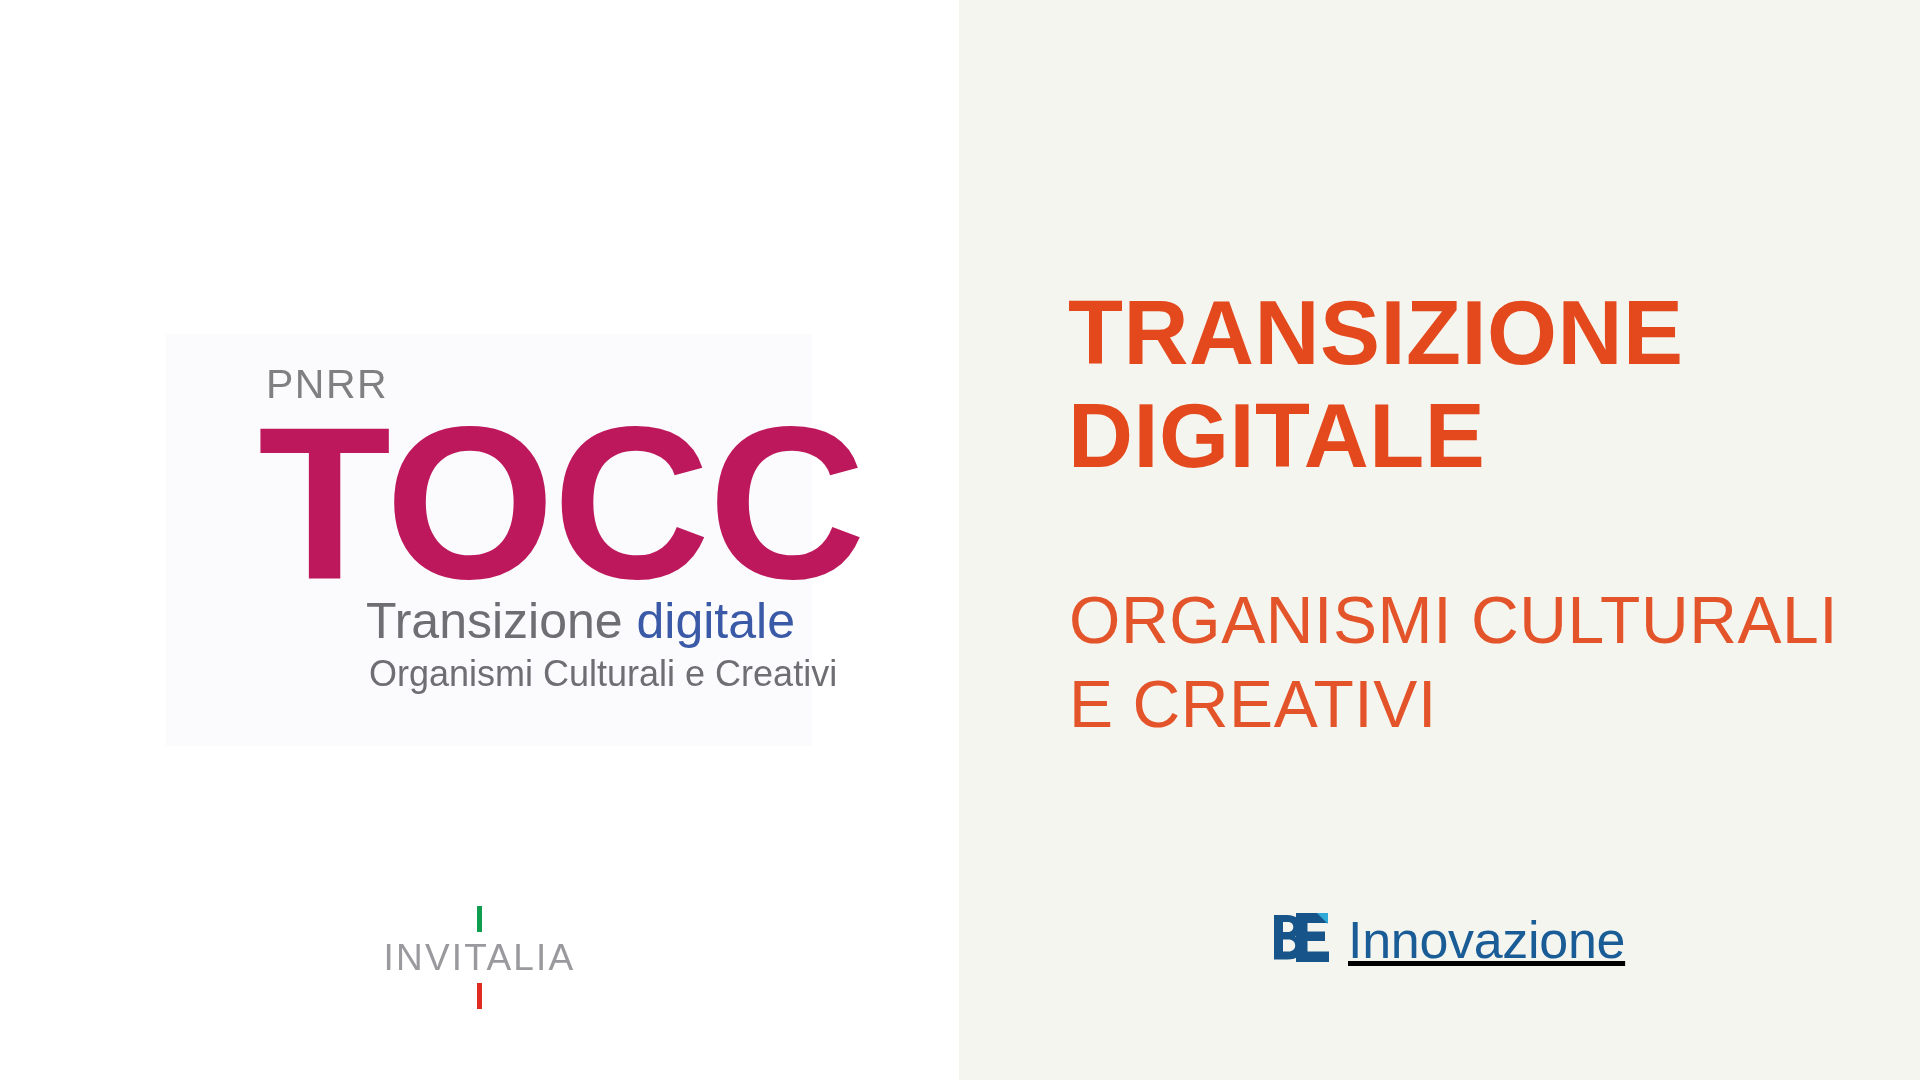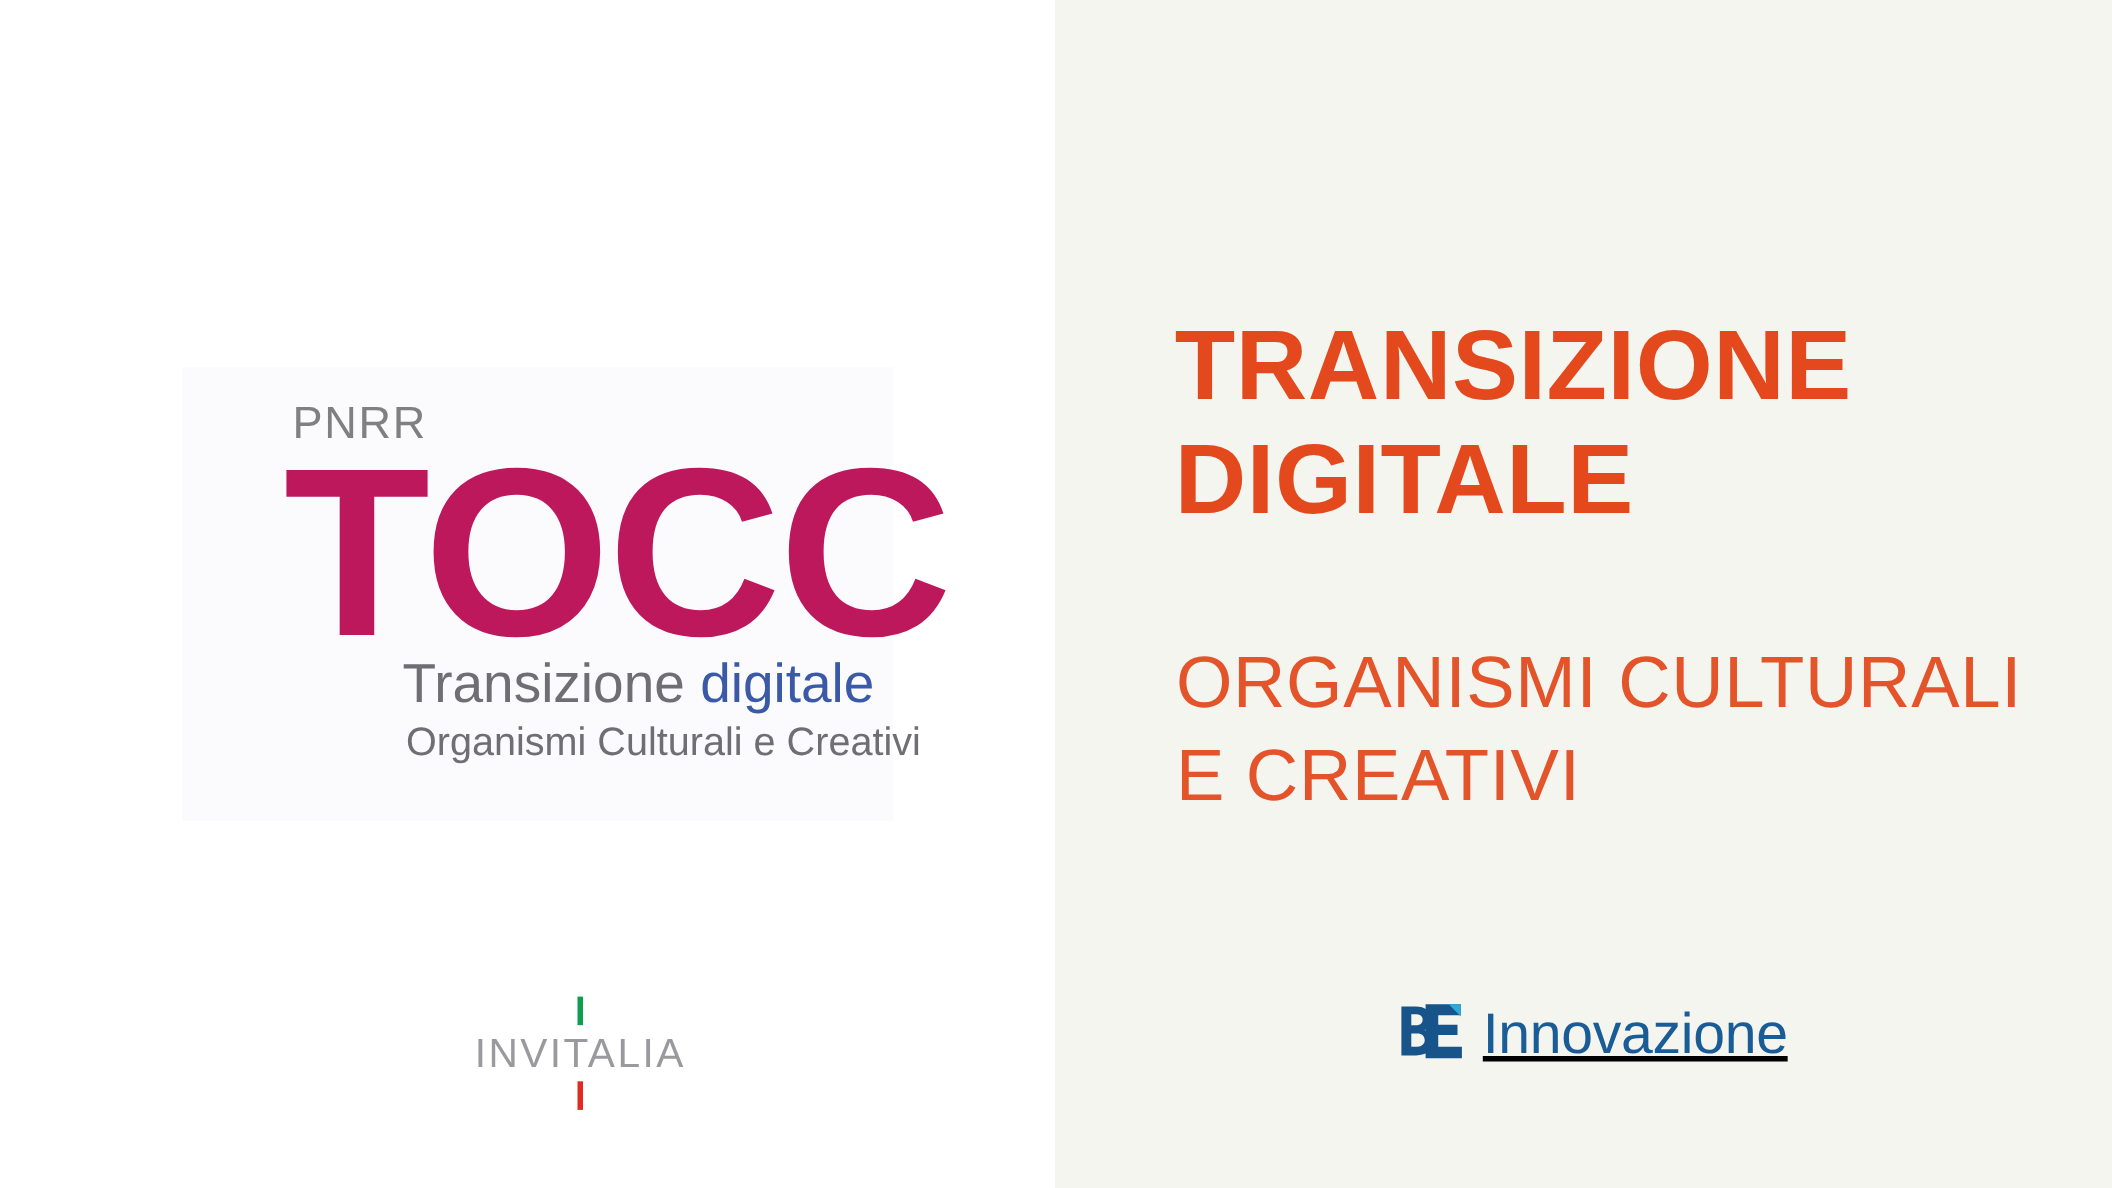--- a/index.html
+++ b/index.html
@@ -99,21 +99,20 @@
   .invitalia {
     position: absolute;
     left: 0;
     top: 892px;
     width: 959px;
     height: 130px;
     display: flex;
     flex-direction: column;
     align-items: center;
     justify-content: center;
-    padding-left: 48px;
   }
   .invitalia-tick-top {
     width: 5px;
     height: 26px;
     background: #0f9d4f;
     margin-bottom: 7px;
   }
   .invitalia-tick-bot {
     width: 5px;
     height: 26px;

